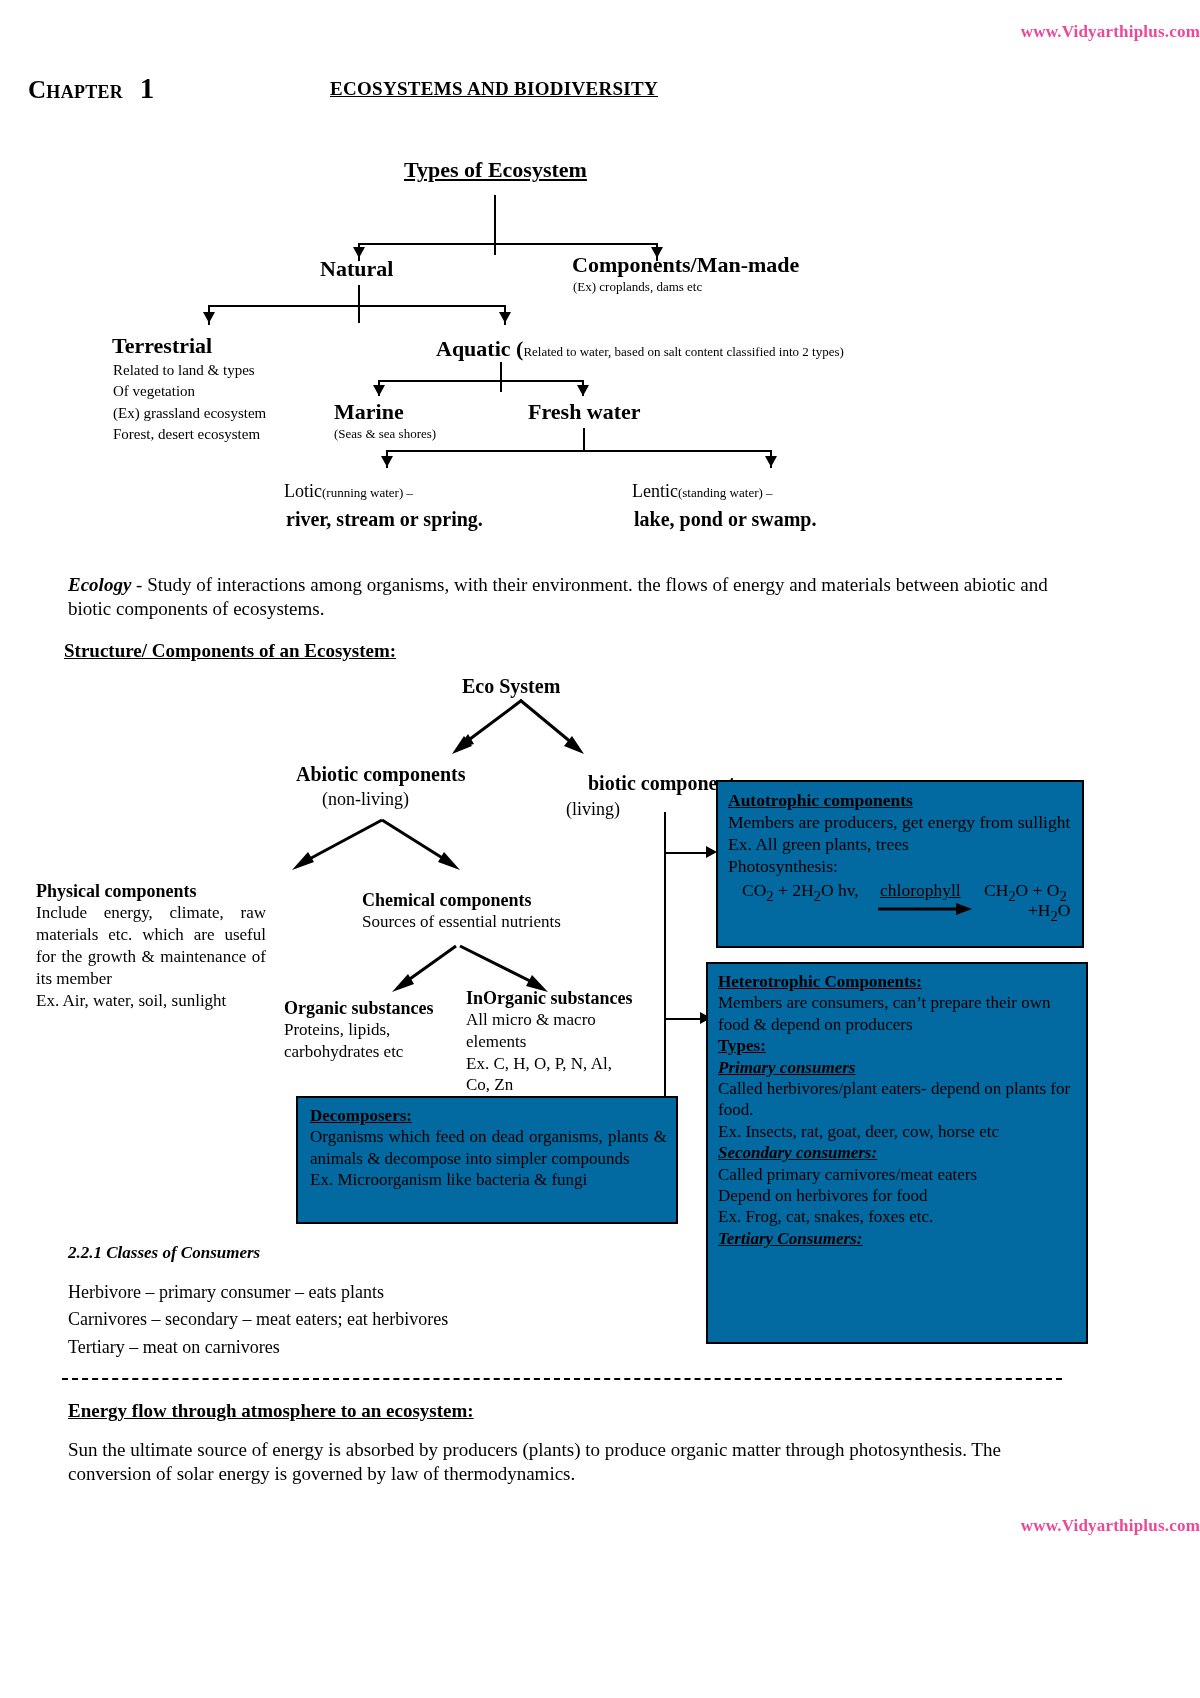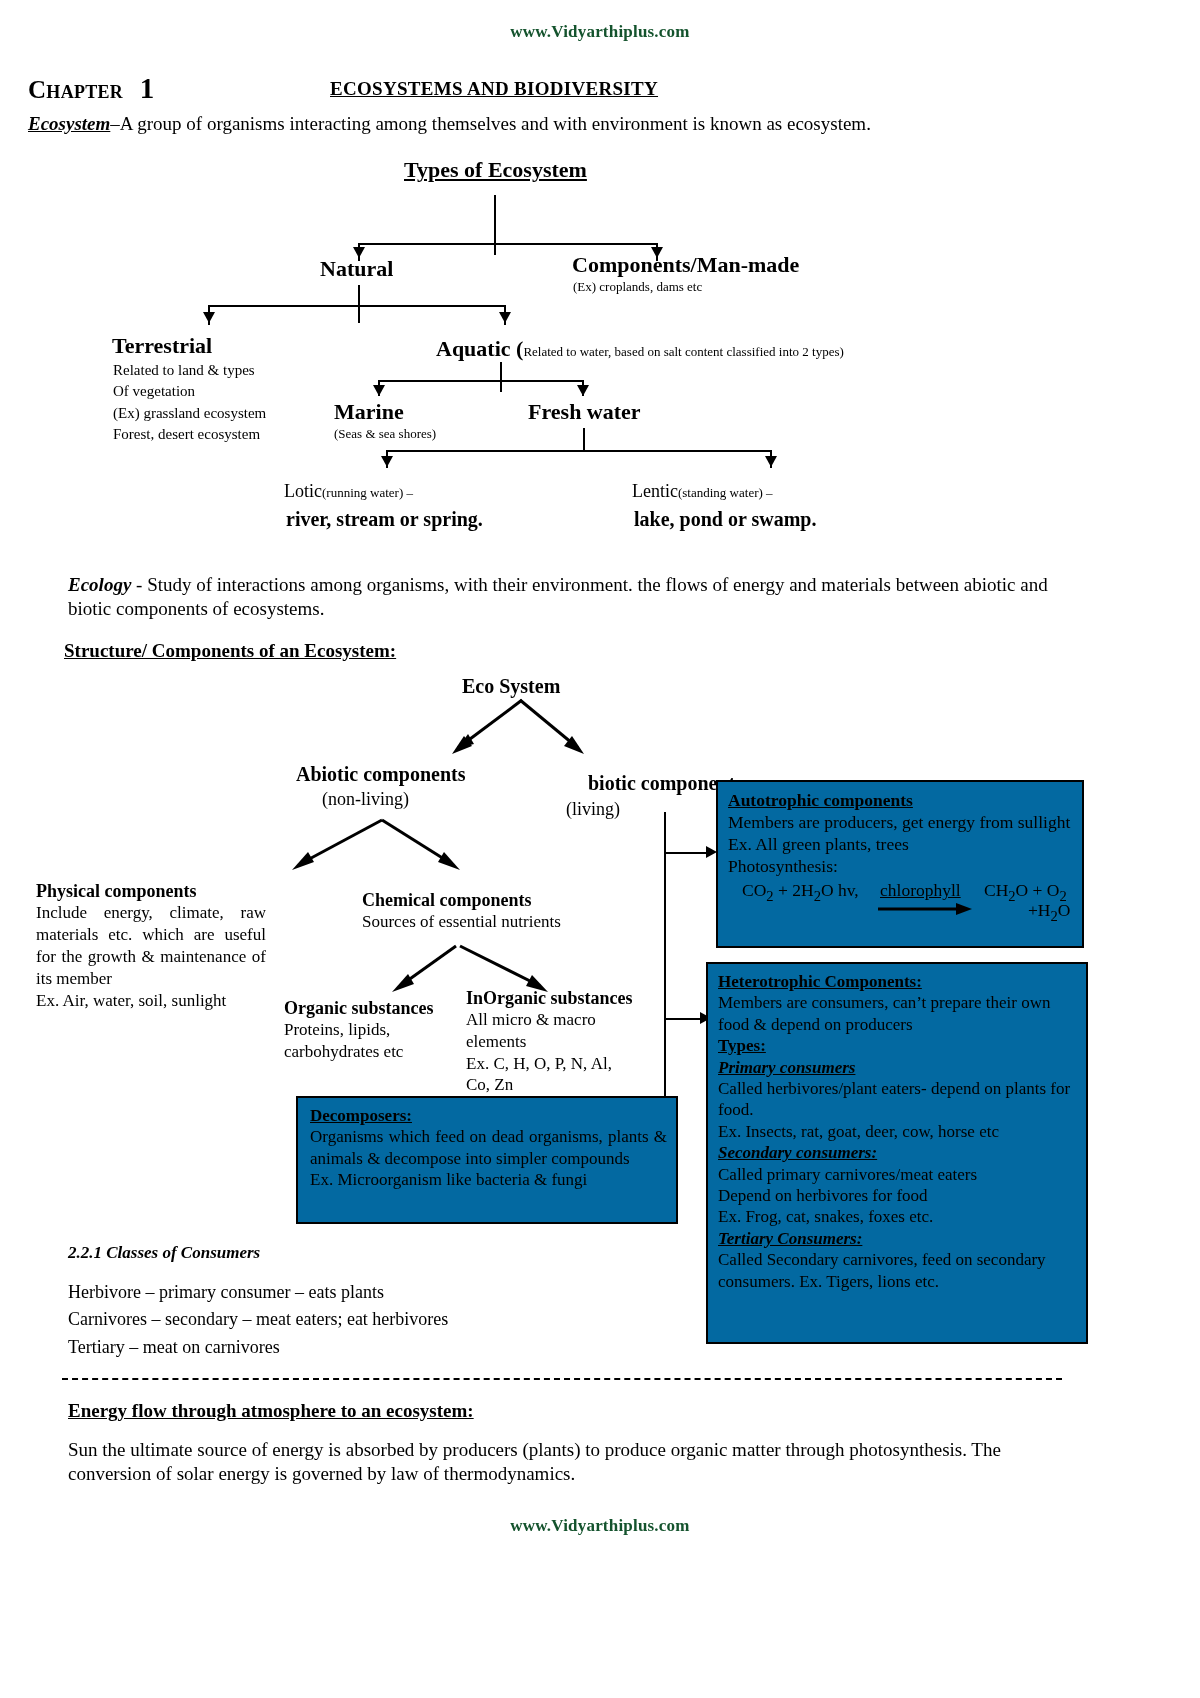--- a/index.html
+++ b/index.html
@@ -8,22 +8,22 @@
     font-family:"Liberation Serif","DejaVu Serif",serif;
     color:#000;
     position:relative;
     overflow:hidden;
   }
   .page{position:relative;width:1200px;height:1698px;}
   .abs{position:absolute;}
 
   .wmark{
     width:100%;
-    text-align:center;
-    color:#14532d;
+    text-align:right;
+    color:#ec4899;
     font-weight:bold;
     font-size:17px;
     letter-spacing:.2px;
     font-family:"Liberation Serif","DejaVu Serif",serif;
   }
 
   .chapter-line{position:absolute;left:28px;top:72px;width:1060px;height:34px;}
   .chapter-word{
     font-size:25px;font-weight:bold;letter-spacing:.3px;
     font-variant:small-caps;
@@ -94,23 +94,20 @@
   <div class="abs wmark" style="left:0;top:22px;">www.Vidyarthiplus.com</div>
 
   <div class="chapter-line">
     <span class="chapter-word">
       <span>Chapter</span>
     </span>
     <span class="chapter-num" style="margin-left:10px;">1</span>
   </div>
   <div class="doc-title">ECOSYSTEMS AND BIODIVERSITY</div>
 
-  <div class="abs body-text" style="left:28px;top:112px;width:1060px;">
-    <span class="bui">Ecosystem</span><span>–A group of organisms interacting among themselves and with environment is known as ecosystem.</span>
-  </div>
 
   <div class="abs node-lg uline" style="left:404px;top:157px;">Types of Ecosystem</div>
 
   <div class="ln vl abs" style="left:494px;top:195px;height:60px;"></div>
   <div class="ln hl abs" style="left:358px;top:243px;width:300px;"></div>
   <div class="ln vl abs" style="left:358px;top:243px;height:18px;"></div>
   <div class="ln vl abs" style="left:656px;top:243px;height:18px;"></div>
   <div class="arrow-d" style="left:353px;top:247px;"></div>
   <div class="arrow-d" style="left:651px;top:247px;"></div>
 
@@ -276,21 +273,20 @@
     <div class="hdi">Primary consumers</div>
     <div>Called herbivores/plant eaters- depend on plants for food.</div>
     <div>Ex. Insects, rat, goat, deer, cow, horse etc</div>
 
     <div class="hdi">Secondary consumers:</div>
     <div>Called primary carnivores/meat eaters</div>
     <div>Depend on herbivores for food</div>
     <div>Ex. Frog, cat, snakes, foxes etc.</div>
 
     <div class="hdi">Tertiary Consumers:</div>
-    <div>Called Secondary carnivores, feed on secondary consumers. Ex. Tigers, lions etc.</div>
   </div>
 
   <div class="boxed" style="left:296px;top:1096px;width:382px;height:128px;font-size:17px;padding-left:12px;">
     <div class="hd">Decomposers:</div>
     <div class="just">Organisms which feed on dead organisms, plants &amp; animals &amp; decompose into simpler compounds</div>
     <div>Ex. Microorganism like bacteria &amp; fungi</div>
   </div>
 
   <div class="abs sec-hd" style="left:68px;top:1243px;">2.2.1 Classes of Consumers</div>
   <div class="abs" style="left:68px;top:1279px;font-size:18px;line-height:1.52;">

